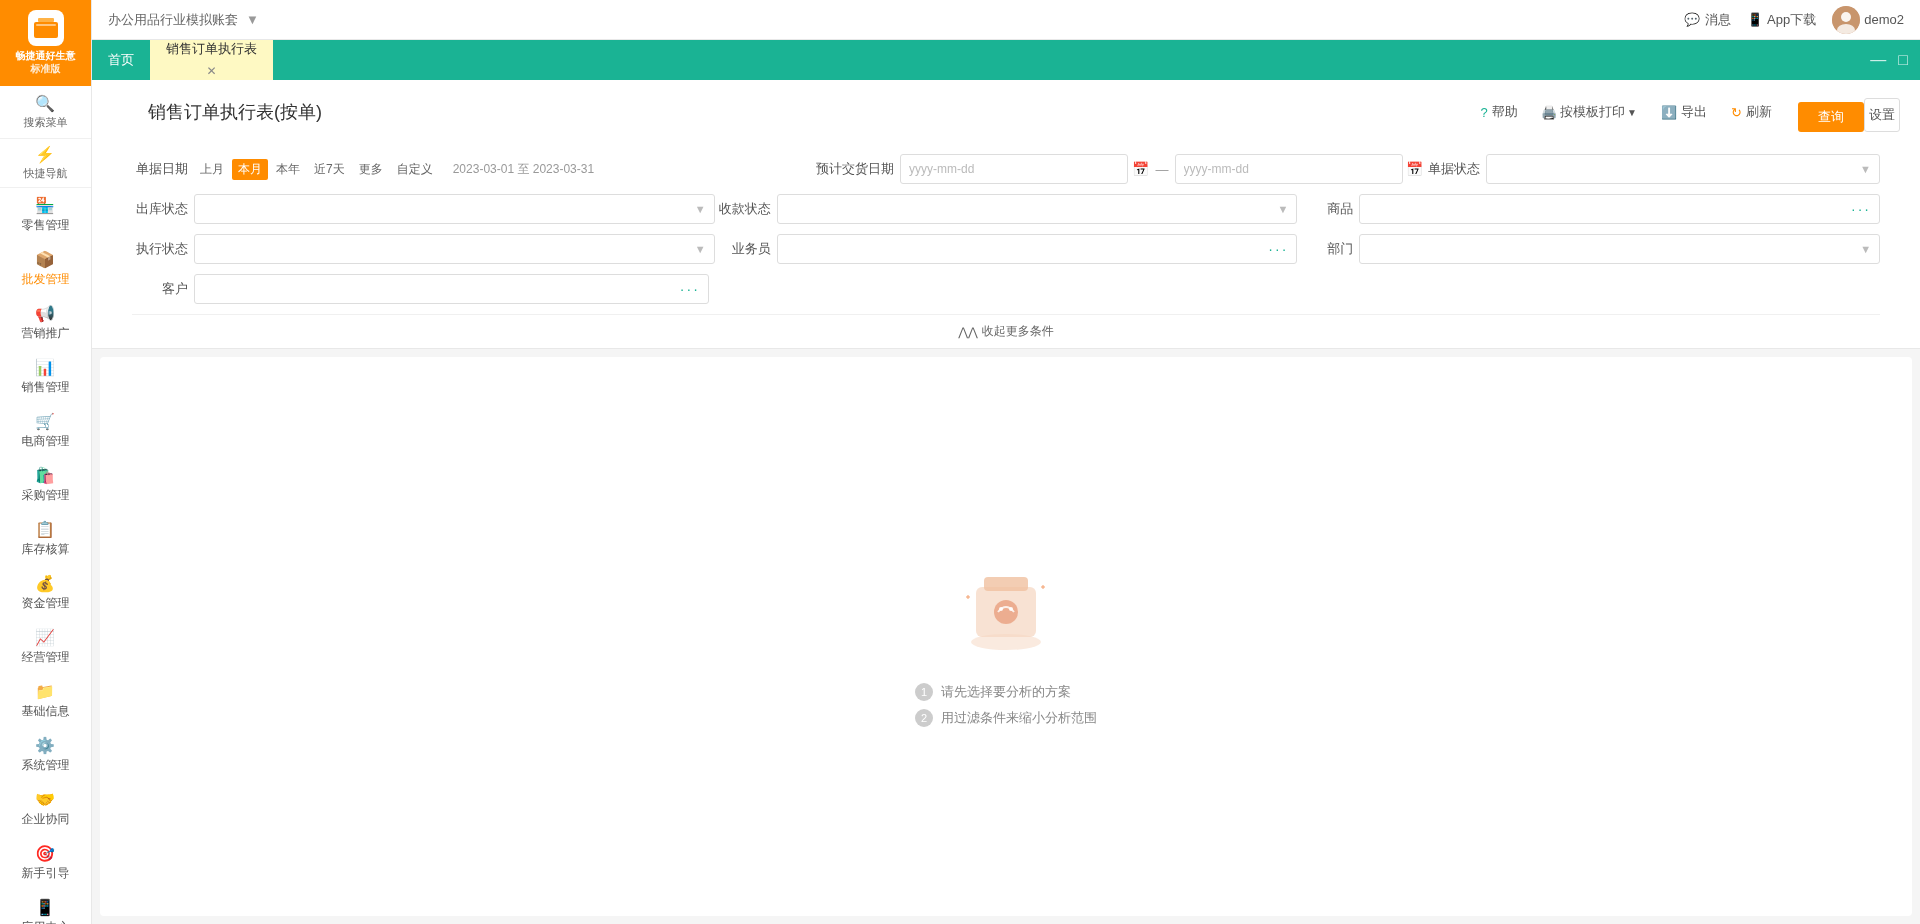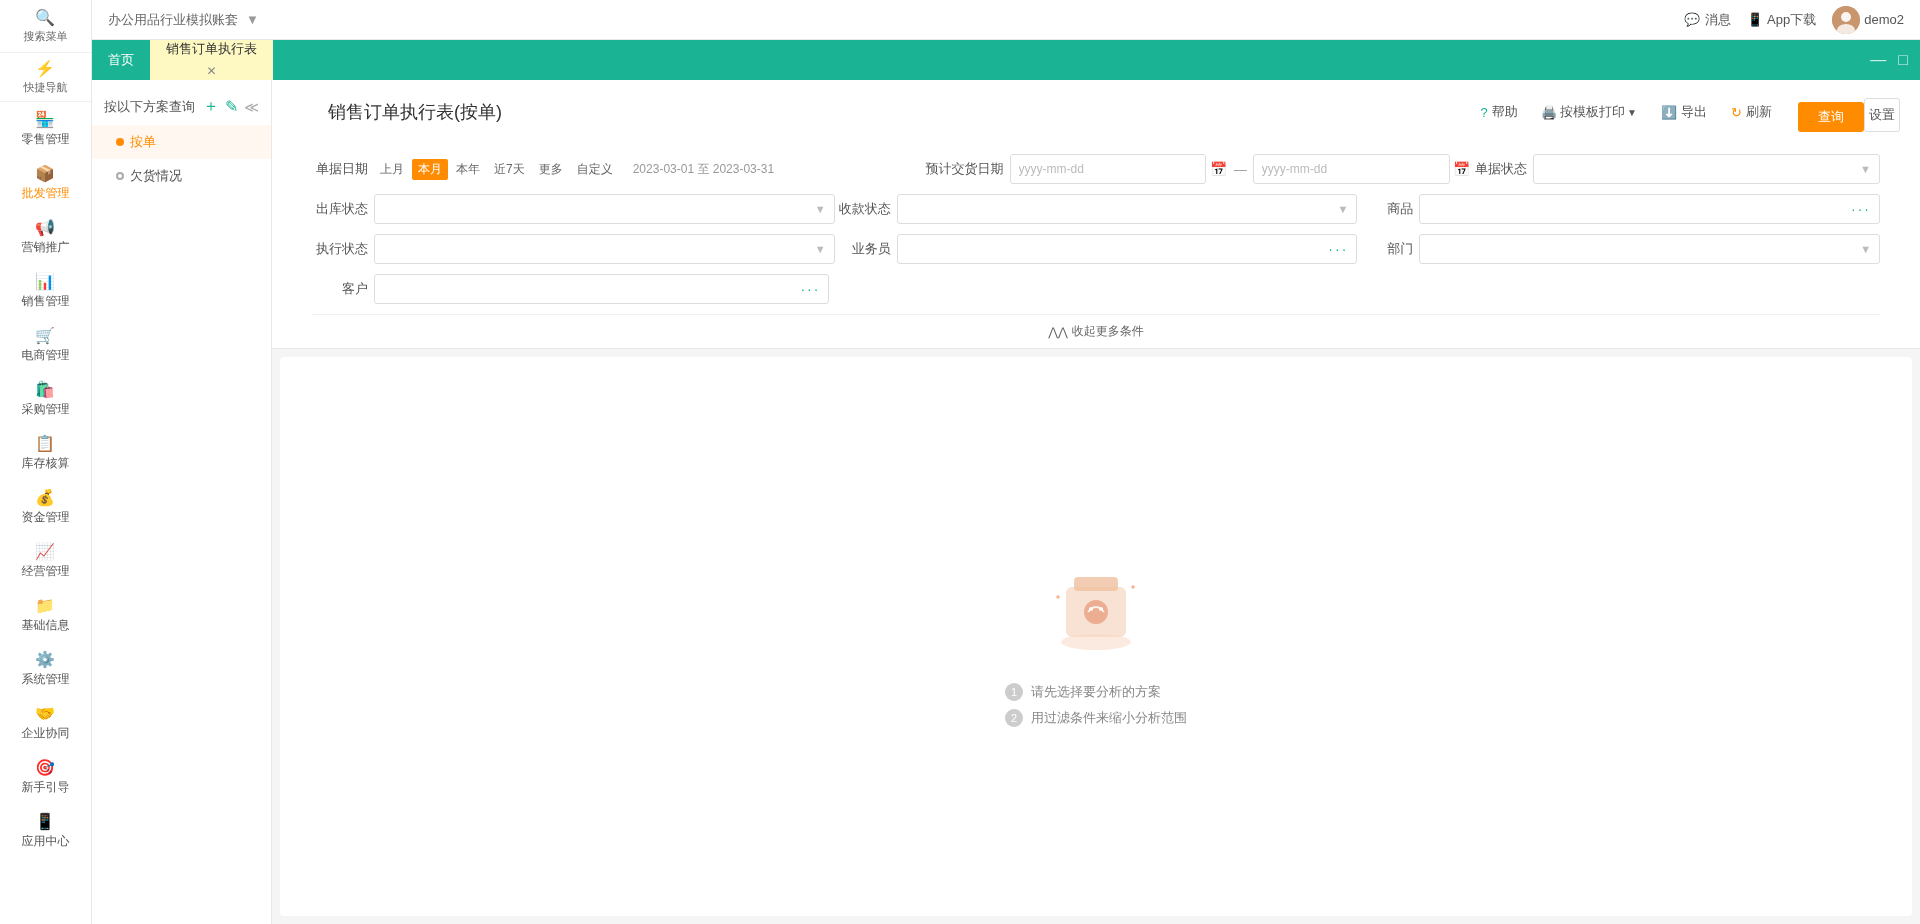--- a/index.html
+++ b/index.html
@@ -427,20 +427,31 @@
       color: #bbb;
       min-width: 0;
     }
     .row-ctrl .dchevron { color: #bbb; font-size: 11px; margin-left: 4px; }
     .row-ctrl .ddots { color: #1ab394; letter-spacing: 2px; font-size: 14px; }
   </style>
 </head>
 <body>
 
 <div class="sidebar">
+  <div class="sidebar-logo">
+    <div class="logo-icon">
+      <svg viewBox="0 0 28 28" fill="none">
+        <rect x="2" y="8" width="24" height="16" rx="2" fill="#ff8c00"></rect>
+        <rect x="6" y="4" width="16" height="4" rx="1" fill="#ffb347"></rect>
+        <rect x="4" y="10" width="20" height="2" rx="1" fill="#fff" opacity="0.5"></rect>
+      </svg>
+    </div>
+    <span style="font-size:10px; line-height:1.2;">畅捷通好生意</span>
+    <span style="font-size:10px; opacity:0.85;">标准版</span>
+  </div>
 
   <div class="sidebar-search">
     <span class="icon">🔍</span>
     <span style="font-size:11px;">搜索菜单</span>
   </div>
 
   <div class="sidebar-nav">
     <span class="icon">⚡</span>
     <span style="font-size:11px;">快捷导航</span>
   </div>
@@ -543,38 +554,20 @@
     </div>
     <div class="tab-spacer"></div>
     <div class="tab-actions">
       <span class="tab-action-btn">—</span>
       <span class="tab-action-btn">□</span>
     </div>
   </div>
 
   <div class="page-content">
 
-    <div class="filter-panel">
-      <div class="filter-panel-header">
-        <span>按以下方案查询</span>
-        <div class="actions">
-          <span class="action-icon" title="新增">＋</span>
-          <span class="action-icon" title="编辑">✎</span>
-          <span class="collapse-icon">≪</span>
-        </div>
-      </div>
-      <div class="filter-item active">
-        <span class="dot"></span>
-        <span>按单</span>
-      </div>
-      <div class="filter-item">
-        <span style="width:8px;height:8px;border-radius:50%;border:2px solid #aaa;display:inline-block;"></span>
-        <span>欠货情况</span>
-      </div>
-    </div>
 
     <div class="content-area">
 
       <div class="page-header">
         <div class="page-title-row">
           <h1 class="page-title">销售订单执行表(按单)</h1>
           <div class="page-actions">
             <div class="page-action-btn">
               <span class="icon">?</span>
               <span>帮助</span>

